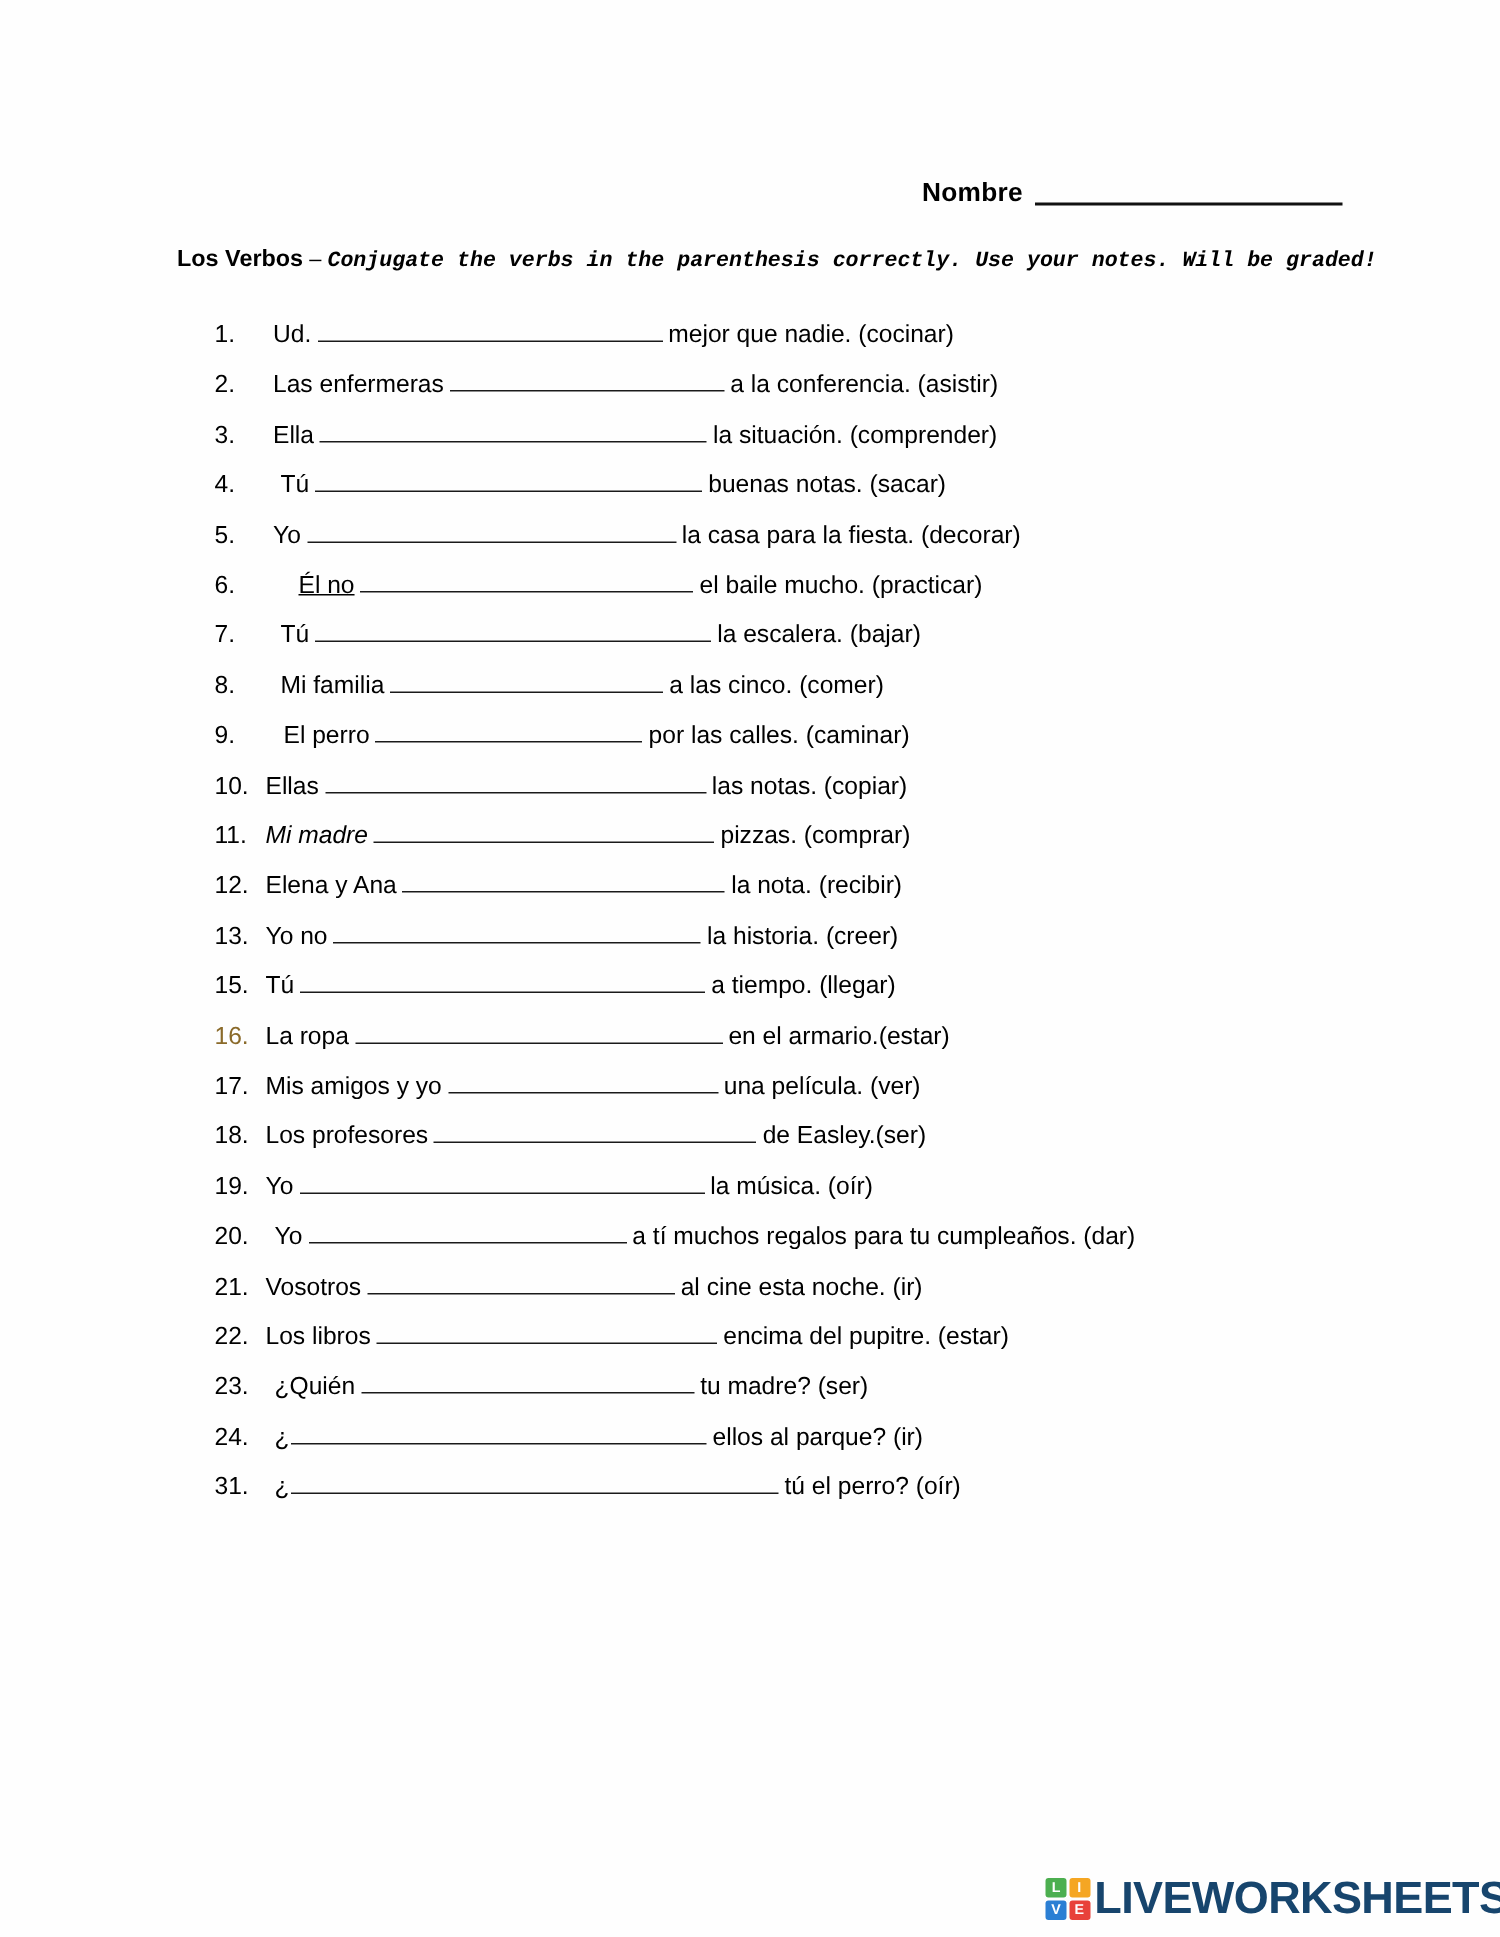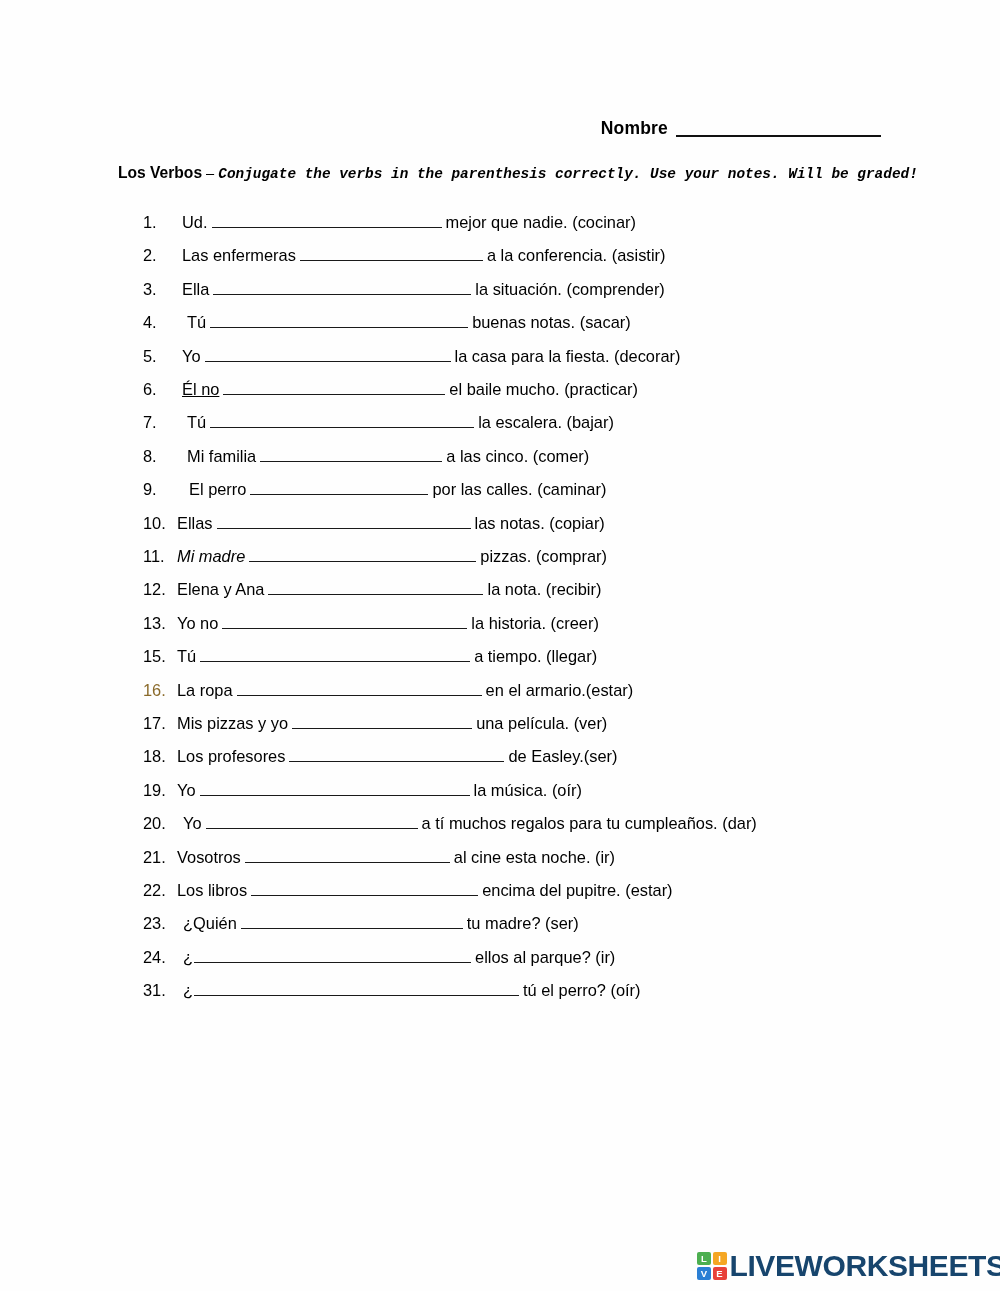--- a/index.html
+++ b/index.html
@@ -25,20 +25,21 @@
   .name-row {
     position: absolute;
     top: 118px;
     left: 0;
     width: 881px;
     text-align: right;
     font-size: 17.5px;
     font-weight: bold;
     letter-spacing: 0.2px;
     white-space: nowrap;
+    padding-left: 14px;
   }
   .name-label {
     font-weight: bold;
     font-size: 17.5px;
   }
   .name-blank {
     display: inline-block;
     width: 205px;
     border-bottom: 2.2px solid #111;
     margin-left: 8px;
@@ -192,21 +193,21 @@
         <span class="qtext-post">buenas notas. (sacar)</span>
       </div>
       <div class="qrow">
         <span class="qnum">5.</span>
         <span class="qtext-pre" style="margin-left: 9px;">Yo</span>
         <span class="blank" style="width: 246px;"></span>
         <span class="qtext-post">la casa para la fiesta. (decorar)</span>
       </div>
       <div class="qrow">
         <span class="qnum">6.</span>
-        <span class="qtext-pre" style="margin-left: 9px; text-decoration: underline;">Él no</span>
+        <span class="qtext-pre" style="margin-left: 26px; text-decoration: underline;">Él no</span>
         <span class="blank" style="width: 222px;"></span>
         <span class="qtext-post">el baile mucho. (practicar)</span>
       </div>
       <div class="qrow">
         <span class="qnum">7.</span>
         <span class="qtext-pre" style="margin-left: 14px;">Tú</span>
         <span class="blank" style="width: 264px;"></span>
         <span class="qtext-post">la escalera. (bajar)</span>
       </div>
       <div class="qrow">
@@ -252,21 +253,21 @@
         <span class="qtext-post">a tiempo. (llegar)</span>
       </div>
       <div class="qrow">
         <span class="qnum wide accent">16.</span>
         <span class="qtext-pre" style="margin-left: 0px;">La ropa</span>
         <span class="blank" style="width: 245px;"></span>
         <span class="qtext-post">en el armario.(estar)</span>
       </div>
       <div class="qrow">
         <span class="qnum wide">17.</span>
-        <span class="qtext-pre" style="margin-left: 0px;">Mis pizzas y yo</span>
+        <span class="qtext-pre" style="margin-left: 0px;">Mis amigos y yo</span>
         <span class="blank" style="width: 180px;"></span>
         <span class="qtext-post">una película. (ver)</span>
       </div>
       <div class="qrow">
         <span class="qnum wide">18.</span>
         <span class="qtext-pre" style="margin-left: 0px;">Los profesores</span>
         <span class="blank" style="width: 215px;"></span>
         <span class="qtext-post">de Easley.(ser)</span>
       </div>
       <div class="qrow">

